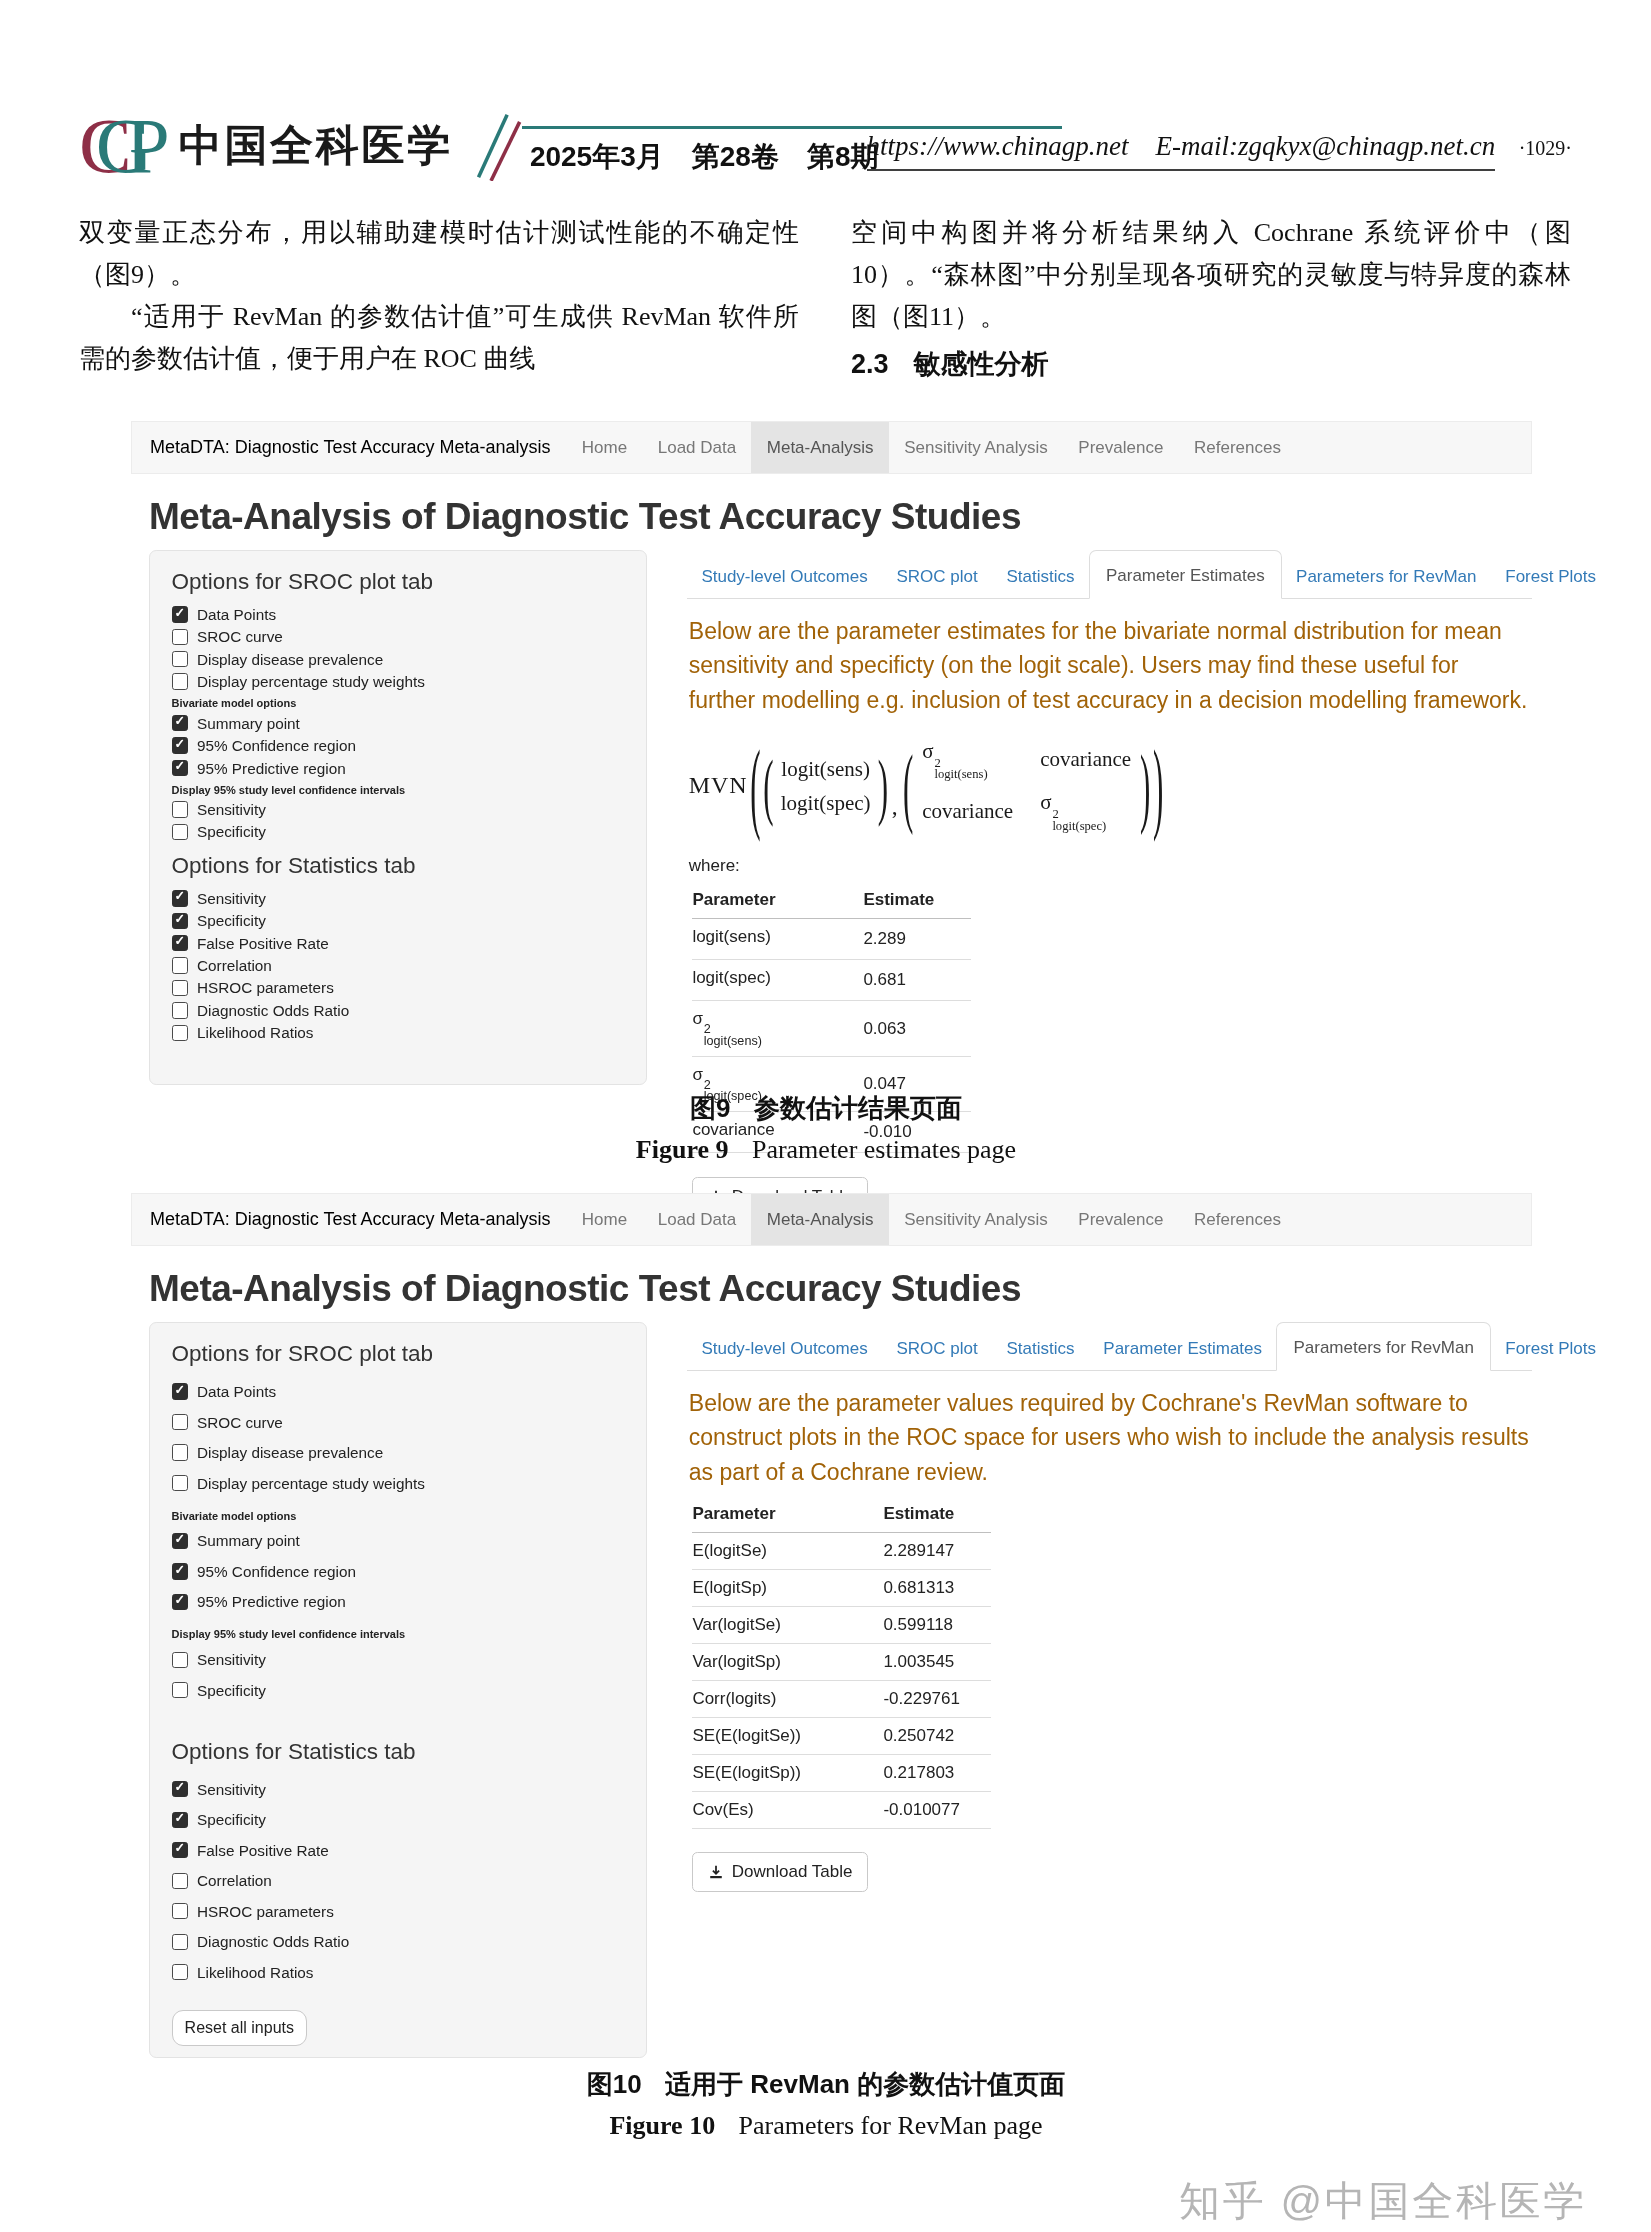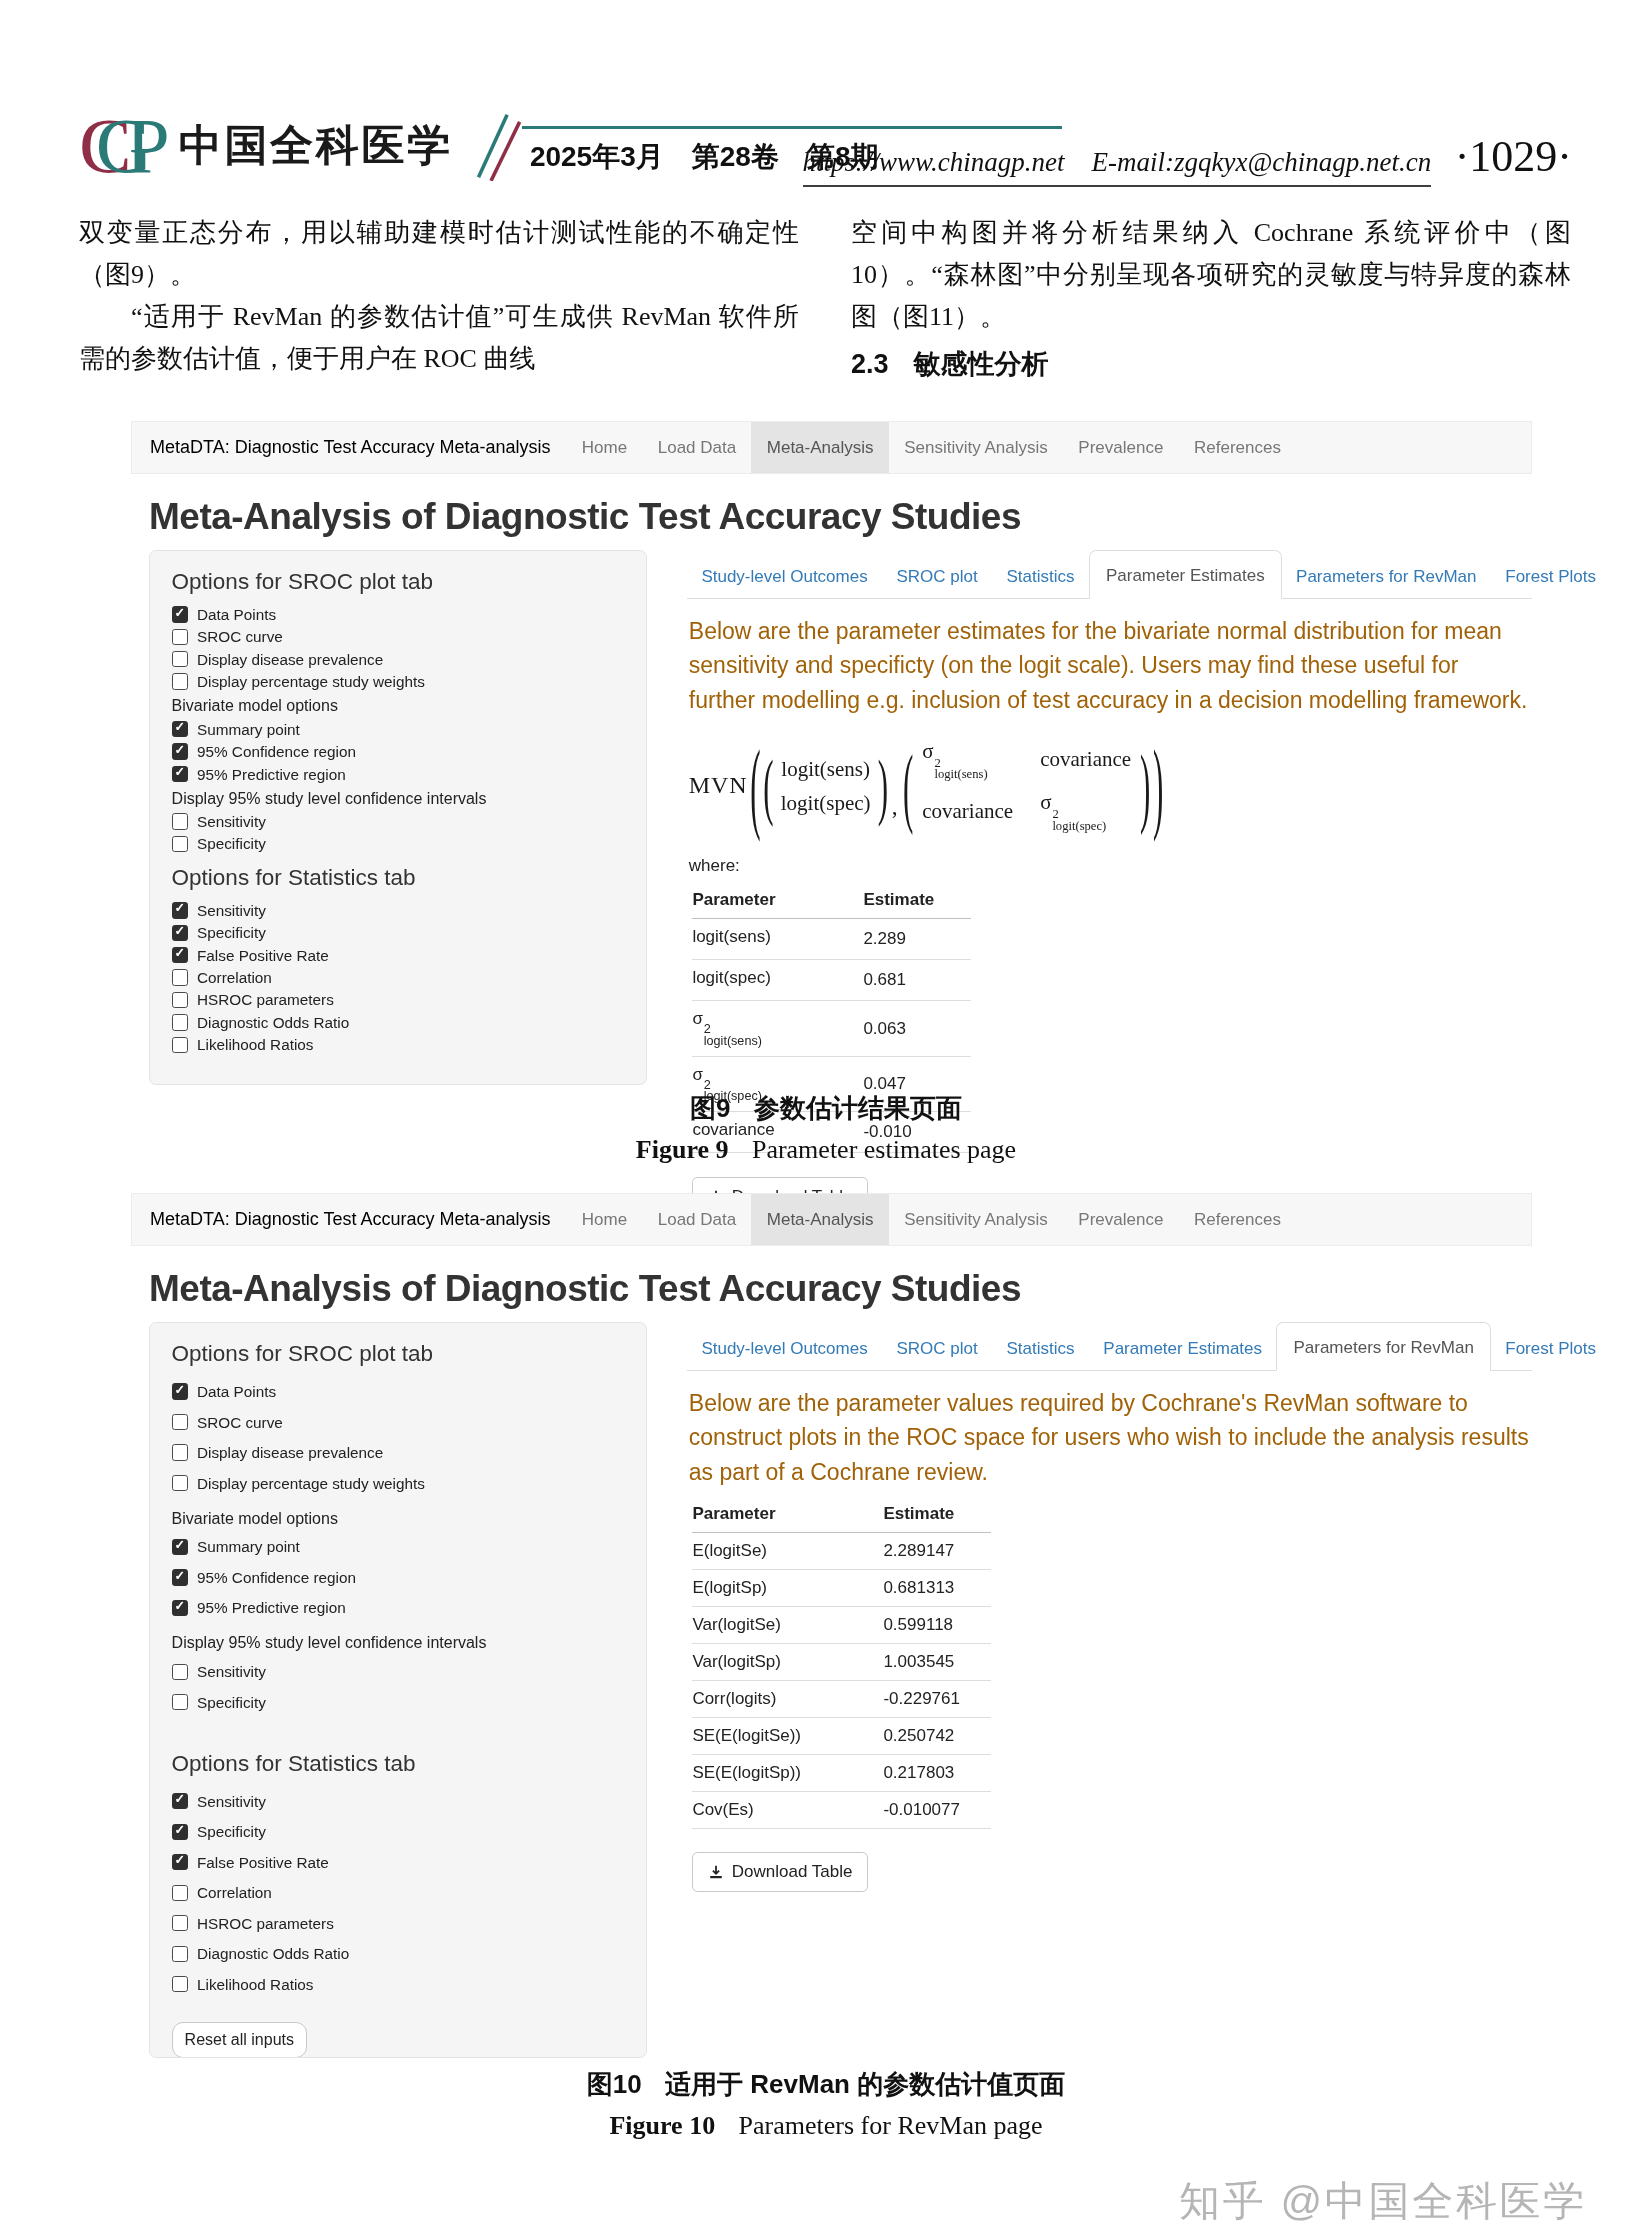--- a/index.html
+++ b/index.html
@@ -15,21 +15,21 @@
   .logo .lp{color:#2a7a78;margin-left:-27px;}
   .jname{font-size:43px;font-weight:900;color:#1a1a1a;letter-spacing:2.7px;margin-left:9px;
          font-family:"Liberation Sans",sans-serif;}
   .slashes{width:59px;height:70px;margin-left:12.6px;flex:none;}
   .issue{font-size:28px;font-weight:700;color:#111;margin-left:5.4px;margin-top:23.4px;white-space:nowrap;}
   .hline{position:absolute;left:443px;top:20px;width:540px;height:2.7px;background:#2a7a78;}
   .jright{position:absolute;right:0;top:25px;display:flex;align-items:baseline;white-space:nowrap;}
   .jurl{font-family:"Liberation Serif",serif;font-style:italic;font-size:27px;color:#111;
         border-bottom:2.7px solid #3f3f3f;padding-bottom:7.2px;}
   .jurl .mail{margin-left:27px;}
-  .pageno{font-family:"Liberation Serif",serif;font-size:44px;color:#111;margin-left:23.4px;}
+  .pageno{font-family:"Liberation Serif",serif;font-size:20px;color:#111;margin-left:23.4px;}
 
   
   .cols{position:absolute;top:212px;left:79px;width:1493px;display:flex;gap:52px;}
   .col{width:720px;font-family:"Liberation Serif",serif;font-size:26px;line-height:42px;
        text-align:justify;color:#111;}
   .col p{margin:0;}
   .col .indent{text-indent:2em;}
   .sec-head{font-family:"Liberation Sans",sans-serif;font-weight:700;font-size:27px;margin-top:5.4px;color:#111;}
   .sec-head .no{margin-right:25px;}
 
@@ -45,21 +45,21 @@
   .app-title{margin:21.6px 0 12.6px 18px;font-size:37px;font-weight:600;color:#333;letter-spacing:-0.5px;}
   .content{display:flex;gap:40px;padding-left:18px;align-items:flex-start;}
 
   
   .side{width:498px;box-sizing:border-box;background:#f5f5f5;border:0.9px solid #e3e3e3;border-radius:7.2px;
         padding:18px 21.6px;flex:none;overflow:hidden;}
   .shot1 .side{height:535px;}
   .shot2 .side{height:736px;}
   .side h3{font-size:22.5px;font-weight:400;color:#333;margin:0 0 10.8px;}
   .side h3.later{margin-top:12.6px;}
-  .grp{font-size:16px;font-weight:400;color:#222;margin:7.2px 0 5.4px;}
+  .grp{font-size:11px;font-weight:700;color:#222;margin:7.2px 0 5.4px;}
   .chk-row{display:flex;align-items:center;margin-bottom:5.4px;cursor:pointer;}
   .chk{width:14.4px;height:14.4px;border:1.8px solid #4a4a4a;border-radius:2.7px;background:#fff;
        margin-right:9px;position:relative;flex:none;}
   [data-checked="true"] .chk{background:#2f2f2f;border-color:#2f2f2f;}
   [data-checked="true"] .chk::after{content:"✓";position:absolute;left:1.8px;top:-2.7px;color:#fff;
        font-size:12.6px;font-weight:700;}
   .chk-label{font-size:15.3px;color:#222;line-height:17px;}
   .reset-btn{margin-top:10.8px;background:#fff;border:0.9px solid #c9c9c9;border-radius:11px;
        padding:8px 12px;font-size:16px;color:#222;cursor:pointer;font-family:inherit;}
   

